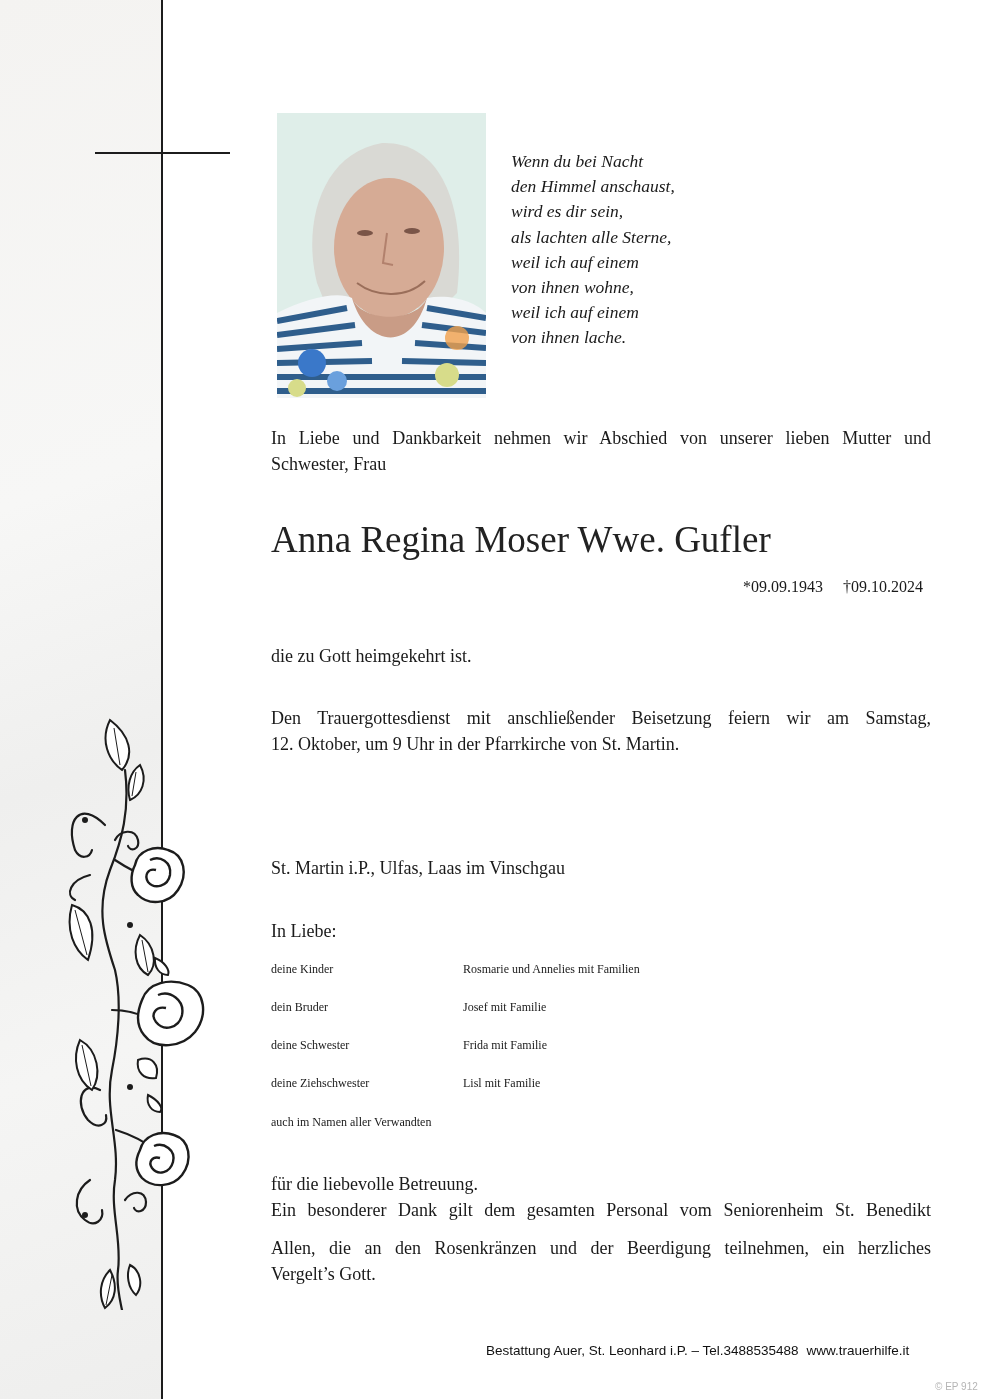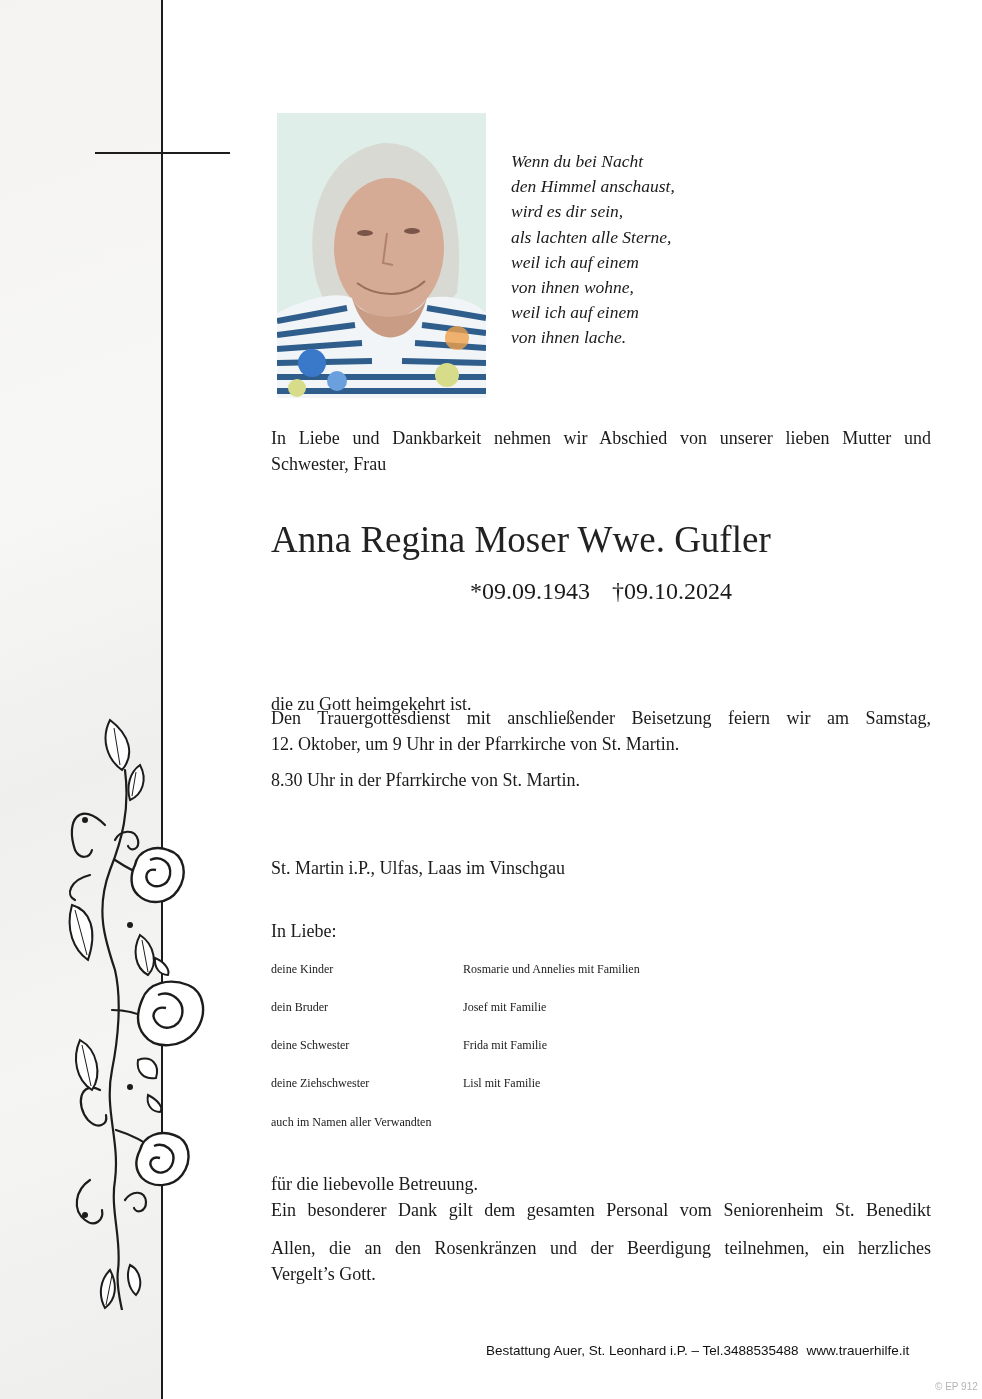--- a/index.html
+++ b/index.html
@@ -26,21 +26,21 @@
   }
   .poem {
     position: absolute; left: 511px; top: 149px; font-style: italic; font-size: 17.5px; line-height: 25.2px;
   }
   .poem div { white-space: nowrap; }
   .text { position: absolute; left: 271px; width: 660px; font-size: 18px; line-height: 26px; text-align: justify; }
   .name {
     position: absolute; left: 271px; width: 660px; top: 518px; text-align: left; font-size: 37px; line-height: 44px;
     color: #222;
   }
-  .dates { position: absolute; left: 271px; width: 660px; top: 578px; text-align: center; font-size: 24px; word-spacing: 0; }
+  .dates { position: absolute; left: 271px; width: 660px; top: 578px; text-align: right; font-size: 16px; word-spacing: 0; }
   .dates span { margin: 0 8px; }
   .family-row { position: absolute; left: 271px; font-size: 12px; line-height: 26px; }
   .family-row .rel { display: inline-block; width: 192px; }
   .footer {
     position: absolute; left: 486px; top: 1343px; font-family: Liberation Sans, sans-serif;
     font-size: 13.5px; color: #111; white-space: nowrap;
   }
   .footer .web { margin-left: 8px; }
   .copy {
     position: absolute; left: 935px; top: 1381px; font-family: "Liberation Sans", sans-serif; font-size: 10px; color: #b5b5b5;
@@ -158,29 +158,28 @@
   <div style="text-align:justify; text-align-last:justify;">In Liebe und Dankbarkeit nehmen wir Abschied von unserer lieben Mutter und</div>
   <div>Schwester, Frau</div>
 </div>
 
 <div class="name">Anna Regina Moser Wwe. Gufler</div>
 <div class="dates">
   <span>*09.09.1943</span>
   <span>†09.10.2024</span>
 </div>
 
-<div class="text" style="top:643px;margin-top:48px;">die zu Gott heimgekehrt ist.</div>
+<div class="text" style="top:643px;">die zu Gott heimgekehrt ist.</div>
 
 <div class="text" style="top:705px;">
   <div style="text-align-last:justify;">Den Trauergottesdienst mit anschließender Beisetzung feiern wir am Samstag,</div>
   <div>12. Oktober, um 9 Uhr in der Pfarrkirche von St. Martin.</div>
 </div>
 
 <div class="text" style="top:767px;">
-  <div>8.30 Uhr in der Pfarrkirche von St. Martin.</div>
 </div>
 
 <div class="text" style="top:855px;">St. Martin i.P., Ulfas, Laas im Vinschgau</div>
 
 <div class="text" style="top:918px;">In Liebe:</div>
 
 <div class="family-row" style="top:956px;">
   <span class="rel">deine Kinder</span><span>Rosmarie und Annelies mit Familien</span>
 </div>
 <div class="family-row" style="top:994px;">

